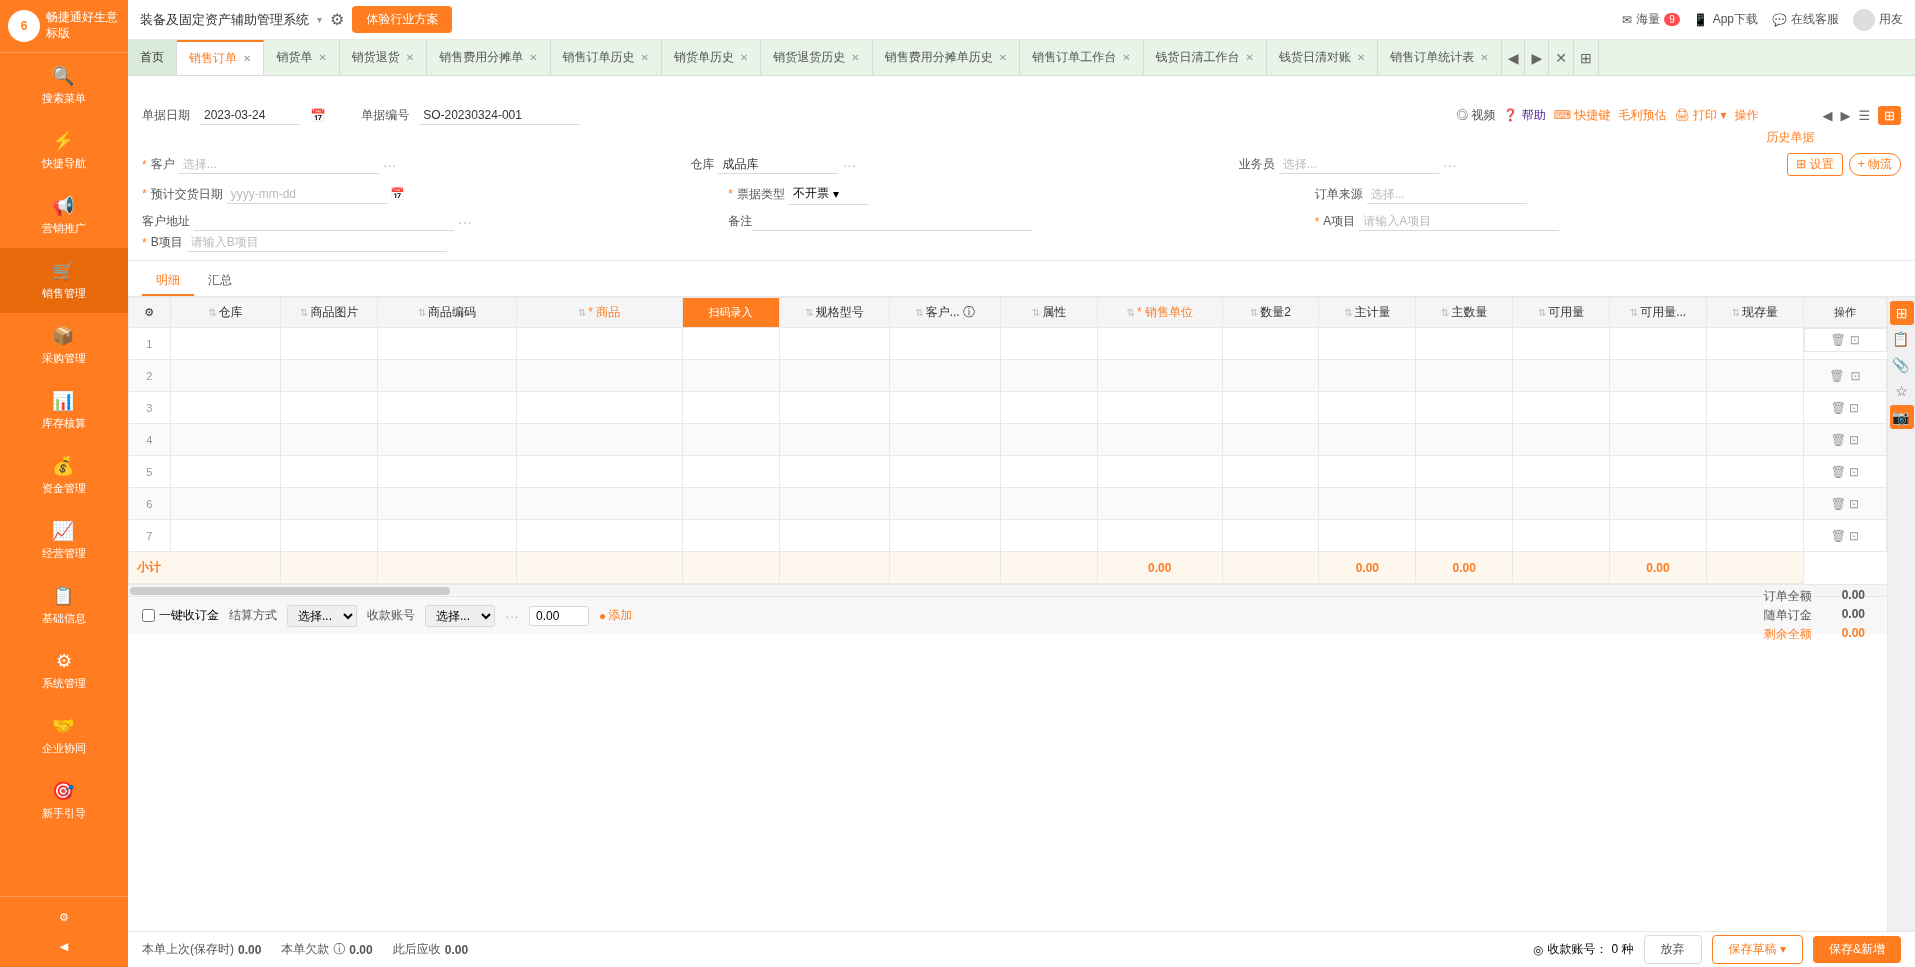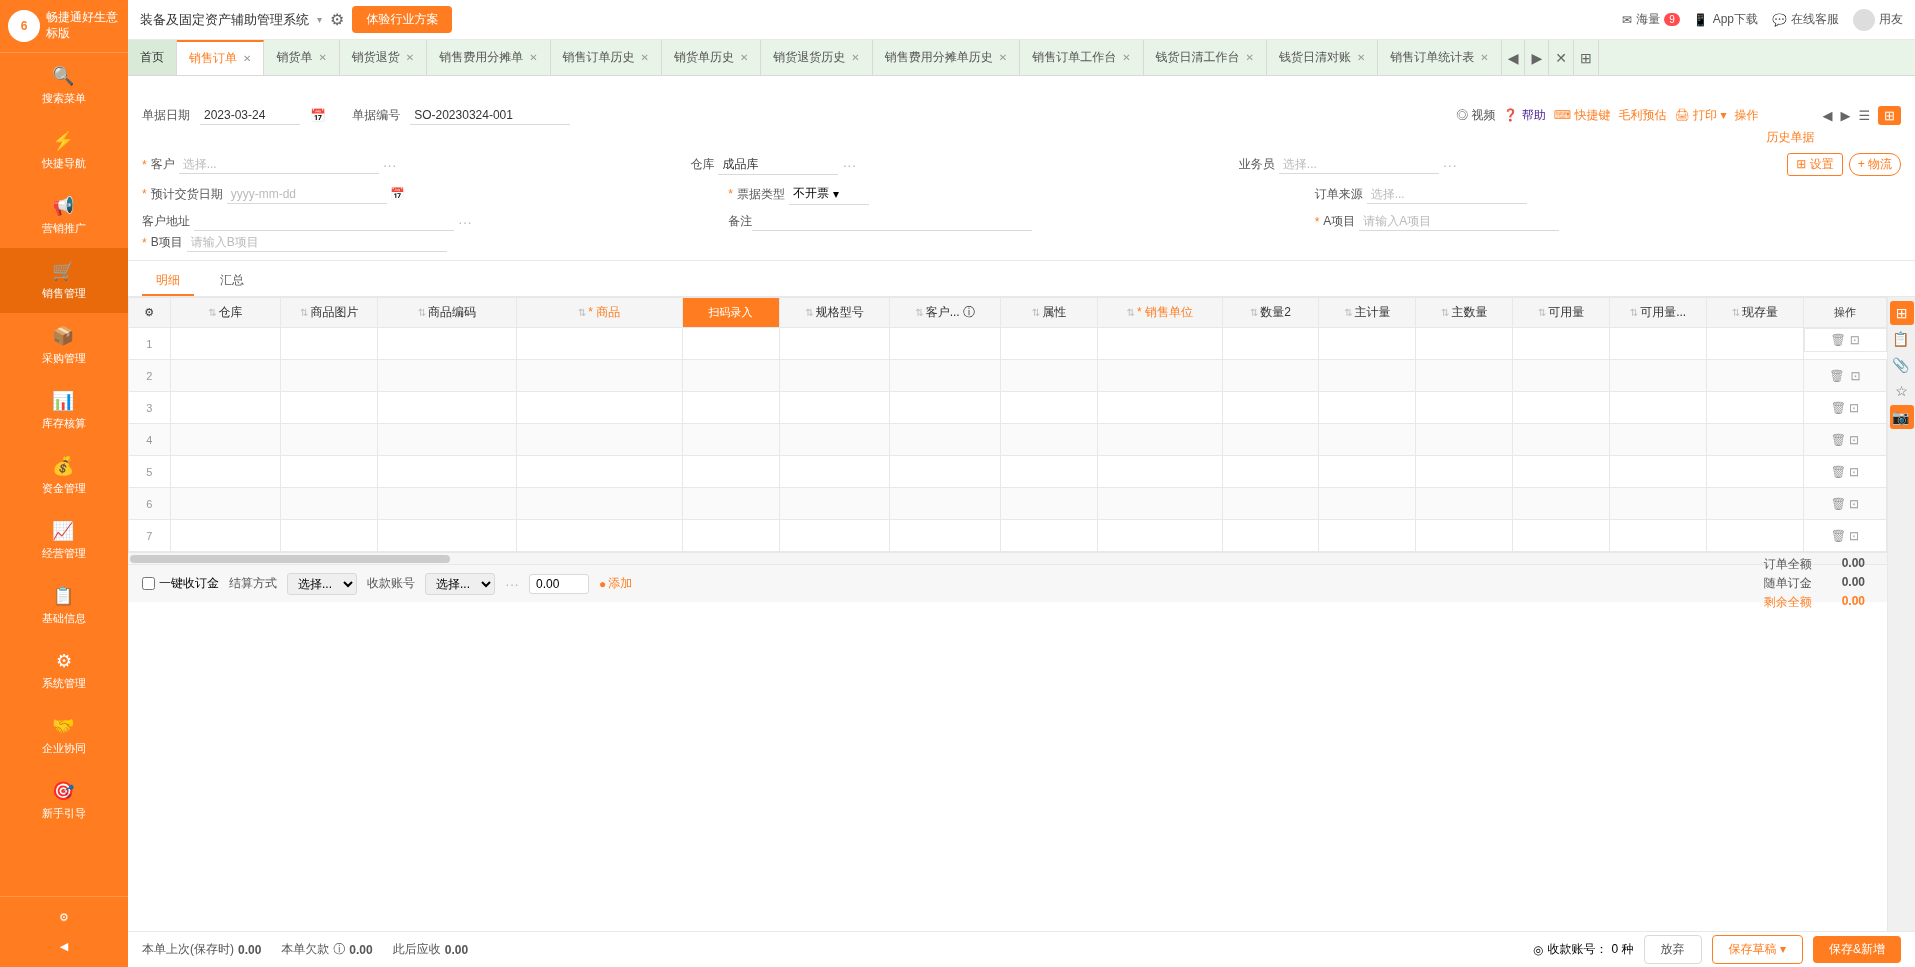--- a/index.html
+++ b/index.html
@@ -37,21 +37,21 @@
     .tab-item { height: 100%; display: flex; align-items: center; padding: 0 12px; cursor: pointer; white-space: nowrap; color: #555; font-size: 12px; border-right: 1px solid #d9d9d9; gap: 4px; flex-shrink: 0; }
     .tab-item.active { background: #fff; color: #ff7d20; border-top: 2px solid #ff7d20; }
     .tab-item.home { background: #d9ead9; color: #333; }
     .tab-close { font-size: 10px; color: #999; margin-left: 2px; }
     .tab-nav-btn { padding: 0 6px; cursor: pointer; color: #666; font-size: 14px; border-right: 1px solid #d9d9d9; height: 100%; display: flex; align-items: center; }
 
     
     .content { flex: 1; background: #fff; display: flex; flex-direction: column; overflow: hidden; }
 
     
-    .detail-tabs { display: flex; align-items: center; padding: 6px 14px 0; border-bottom: 1px solid #e8e8e8; gap: 12px; }
+    .detail-tabs { display: flex; align-items: center; padding: 6px 14px 0; border-bottom: 1px solid #e8e8e8; gap: 0; }
     .detail-tab { padding: 5px 14px; cursor: pointer; font-size: 12px; color: #555; border-bottom: 2px solid transparent; }
     .detail-tab.active { color: #ff7d20; border-bottom: 2px solid #ff7d20; }
 
     
     .table-container { flex: 1; overflow: auto; position: relative; }
     .data-table { width: 100%; border-collapse: collapse; table-layout: fixed; }
     .data-table th { background: #f5f5f5; border: 1px solid #e8e8e8; padding: 6px 4px; text-align: center; font-weight: normal; color: #333; white-space: nowrap; font-size: 11px; position: sticky; top: 0; z-index: 2; }
     .data-table td { border: 1px solid #e8e8e8; padding: 4px; height: 32px; text-align: center; color: #333; font-size: 11px; }
     .data-table tr:nth-child(even) td { background: #fafafa; }
     .row-num { color: #999; font-size: 11px; }
@@ -251,21 +251,21 @@
       .dots { color: #bbb; font-size: 14px; cursor: pointer; }
     </style>
 
     <div id="real-form" style="padding:8px 14px 4px;border-bottom:1px solid #e8e8e8;">
 
       <div style="display:flex;align-items:center;margin-bottom:7px;justify-content:space-between;">
         <div style="display:flex;align-items:center;gap:10px;">
           <span class="lbl">单据日期</span>
           <input type="text" class="fi" style="width: 100px;" value="2023-03-24">
           <span style="color:#aaa;cursor:pointer;font-size:13px;">📅</span>
-          <span class="lbl" style="margin-left:16px;">单据编号</span>
+          <span class="lbl" style="margin-left:25px;">单据编号</span>
           <input type="text" class="fi" style="width: 160px;" value="SO-20230324-001">
         </div>
         <div style="display:flex;align-items:center;gap:8px;">
           <span style="color:#555;font-size:12px;cursor:pointer;">◎ 视频</span>
           <span style="color:#4c1d95;font-size:12px;cursor:pointer;">❓ 帮助</span>
           <span style="color:#ff7d20;font-size:12px;cursor:pointer;">⌨ 快捷键</span>
           <span style="color:#ff7d20;font-size:12px;cursor:pointer;">毛利预估</span>
           <span style="color:#ff7d20;font-size:12px;cursor:pointer;">🖨 打印 ▾</span>
           <span style="color:#ff7d20;font-size:12px;cursor:pointer;">操作</span>
           <span style="color:#ff7d20;font-size:12px;cursor:pointer;margin-top:45px;">历史单据</span>
@@ -278,21 +278,21 @@
 
       <div style="display:flex;align-items:center;margin-bottom:7px;">
         <div style="display:flex;align-items:center;gap:4px;flex:2;">
           <span class="lbl" style="color:#ff7d20;">*</span>
           <span class="lbl">客户</span>
           <input type="text" class="fi" style="flex: 1 1 0%; max-width: 200px;" placeholder="选择...">
           <span class="dots">···</span>
         </div>
         <div style="display:flex;align-items:center;gap:4px;flex:2;">
           <span class="lbl">仓库</span>
-          <input type="text" class="fi" style="flex: 1 1 0%; max-width: 120px; font-family: Liberation Serif, serif;" value="成品库">
+          <input type="text" class="fi" style="flex: 1 1 0%; max-width: 120px;" value="成品库">
           <span class="dots">···</span>
         </div>
         <div style="display:flex;align-items:center;gap:4px;flex:2;">
           <span class="lbl">业务员</span>
           <input type="text" class="fi" style="flex: 1 1 0%; max-width: 160px;" placeholder="选择...">
           <span class="dots">···</span>
         </div>
         <div style="display:flex;align-items:center;gap:6px;margin-left:auto;">
           <span style="color:#ff7d20;font-size:12px;cursor:pointer;border:1px solid #ff7d20;padding:2px 8px;border-radius:3px;">⊞ 设置</span>
           <span style="color:#ff7d20;font-size:12px;cursor:pointer;border:1px solid #ff7d20;padding:2px 8px;border-radius:11px;text-align:right;">+ 物流</span>
@@ -602,20 +602,37 @@
                 <td></td>
                 <td></td>
                 <td></td>
                 <td></td>
                 <td></td>
                 <td></td>
                 <td></td>
               <td style="text-align:center;"><span style="color:#999;cursor:pointer;">🗑</span><span style="color:#999;cursor:pointer;margin-left:3px;">⊡</span></td>
             </tr>
 
+            <tr class="total-row">
+              <td colspan="2" style="background:#fef7ee;color:#ff7d20;font-weight:bold;text-align:left;padding-left:8px;"><span>小计</span></td>
+              <td style="background:#fef7ee;"></td>
+              <td style="background:#fef7ee;"></td>
+              <td style="background:#fef7ee;"></td>
+              <td style="background:#fef7ee;"></td>
+              <td style="background:#fef7ee;"></td>
+              <td style="background:#fef7ee;"></td>
+              <td style="background:#fef7ee;"></td>
+              <td style="background:#fef7ee;color:#ff7d20;font-weight:bold;text-align:center;"><span>0.00</span></td>
+              <td style="background:#fef7ee;"></td>
+              <td style="background:#fef7ee;color:#ff7d20;font-weight:bold;text-align:center;"><span>0.00</span></td>
+              <td style="background:#fef7ee;color:#ff7d20;font-weight:bold;text-align:center;"><span>0.00</span></td>
+              <td style="background:#fef7ee;"></td>
+              <td style="background:#fef7ee;color:#ff7d20;font-weight:bold;text-align:center;"><span>0.00</span></td>
+              <td style="background:#fef7ee;"></td>
+            </tr>
           </tbody>
         </table>
 
         <div class="scroll-bar-row">
           <div class="scroll-thumb"></div>
         </div>
 
         <div class="footer-bar">
           <label style="display:flex;align-items:center;gap:4px;cursor:pointer;">
             <input type="checkbox" style="">

